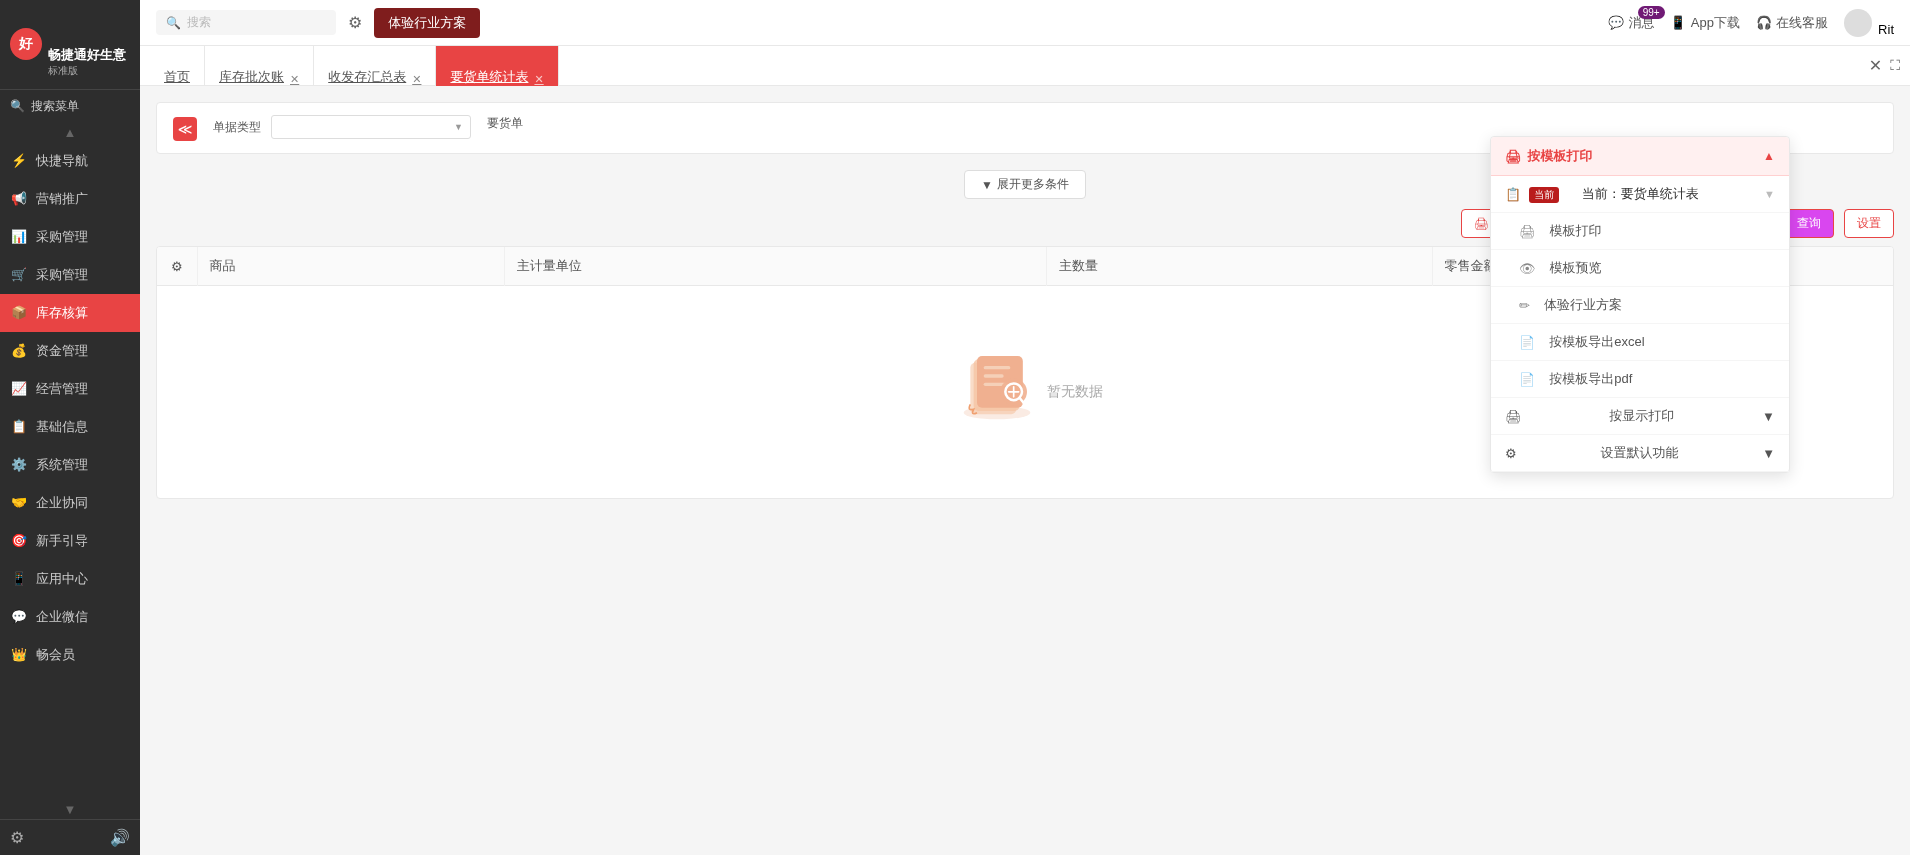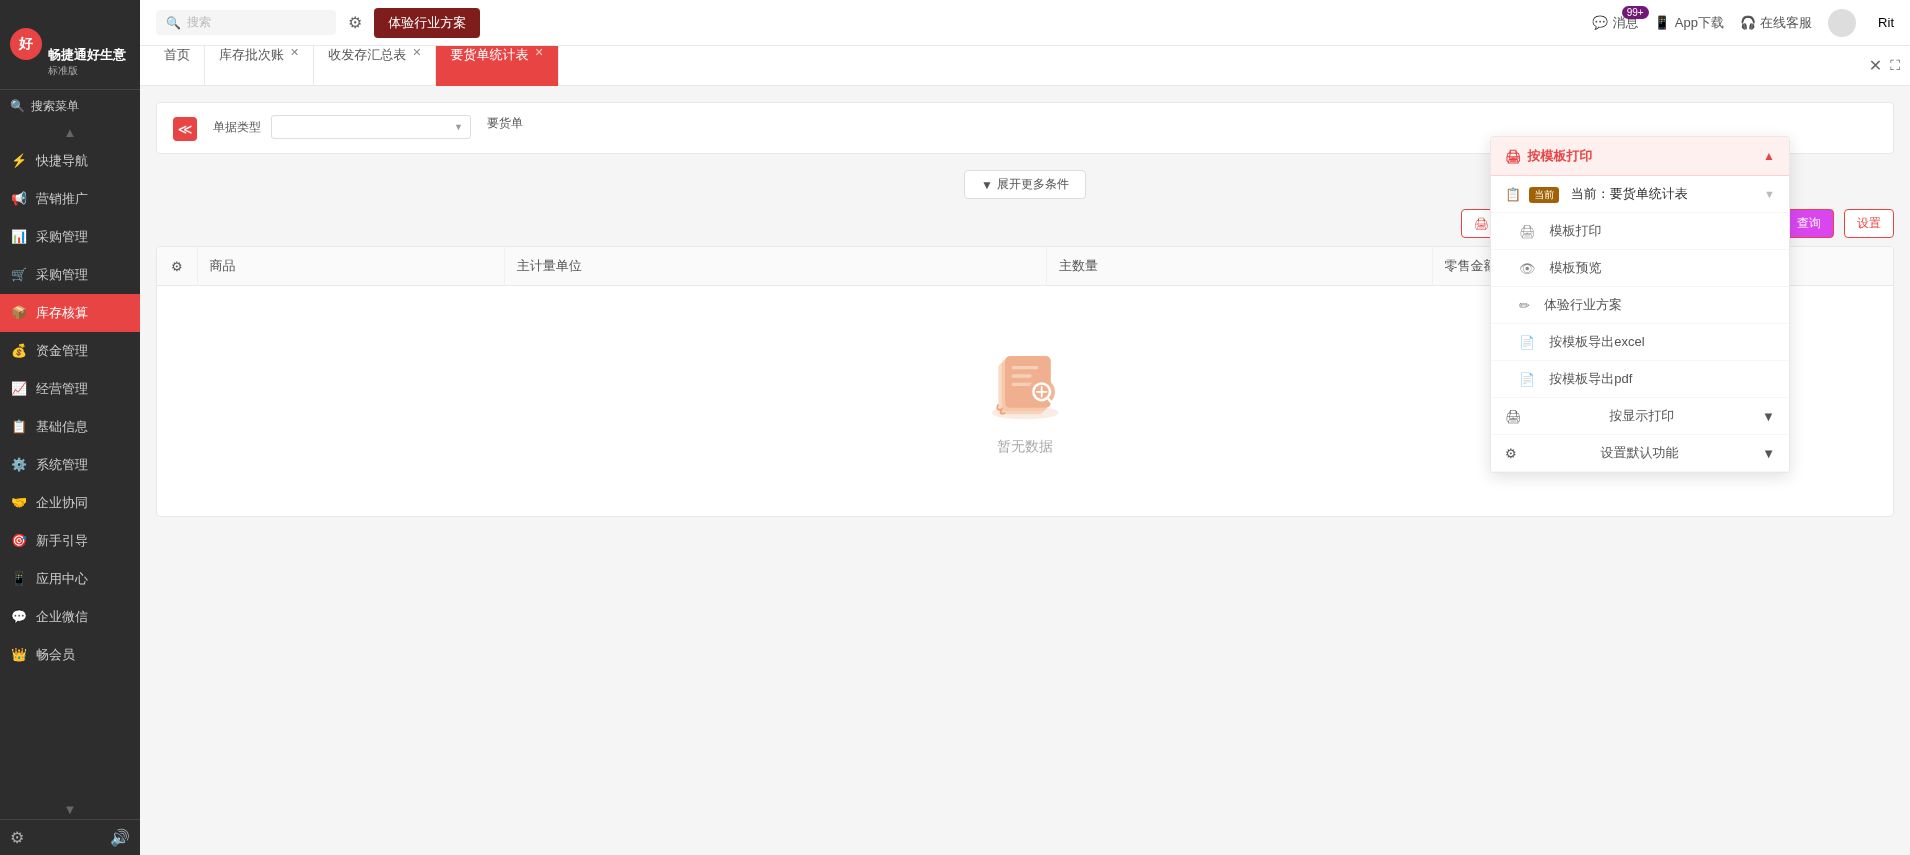--- a/index.html
+++ b/index.html
@@ -175,29 +175,30 @@
       height: 40px;
       display: flex;
       align-items: center;
       padding: 0 10px;
       border-bottom: 1px solid #e8e8e8;
       gap: 0;
       flex-shrink: 0;
     }
     .tab {
       display: flex;
-      align-items: flex-start;
+      align-items: flex-end;
       padding: 0 14px;
       height: 40px;
       cursor: pointer;
       color: #555;
       font-size: 13px;
       border-right: 1px solid #e8e8e8;
       gap: 6px;
       white-space: nowrap;
+      text-decoration: underline;
     }
     .tab.active {
       background: #e84444;
       color: white;
     }
     .tab .close-btn {
       font-size: 11px;
       opacity: 0.7;
       cursor: pointer;
     }
@@ -392,21 +393,21 @@
       padding: 10px 12px;
       font-size: 13px;
       color: #333;
       border-right: 1px solid #f0f0f0;
       border-bottom: 1px solid #f5f5f5;
     }
 
     
     .empty-state {
       display: flex;
-      flex-direction: column;
+      flex-direction: row;
       align-items: center;
       justify-content: center;
       padding: 60px 20px;
       color: #aaa;
       font-size: 14px;
     }
     .empty-icon {
       width: 100px;
       height: 80px;
       margin-bottom: 12px;
@@ -481,22 +482,22 @@
       display: flex;
       align-items: center;
       justify-content: center;
       padding: 2px;
       color: #666;
       cursor: pointer;
     }
 
     .topbar-user {
       display: flex;
-      align-items: center;
-      gap: 22px;
+      align-items: flex-end;
+      gap: 6px;
       cursor: pointer;
     }
   </style>
 </head>
 <body>
 
 <div class="sidebar">
   <div class="sidebar-logo">
     <div class="sidebar-logo-icon">好</div>
     <div class="sidebar-logo-text">
@@ -740,21 +741,21 @@
         <div class="dropdown-header-title">
           <span>🖨</span>
           <span>按模板打印</span>
         </div>
         <span class="dropdown-collapse">▲</span>
       </div>
 
       <div class="dropdown-section-item" style="padding-left:14px;">
         <span style="color:#e84444;font-size:13px;">📋</span>
         <span class="item-label" style="color:#333;">
-          <span style="display:inline-block;background:#a16207;color:white;font-size:10px;padding:1px 5px;border-radius:3px;margin-right:8px;">当前</span>
+          <span style="display:inline-block;background:#b91c1c;color:white;font-size:10px;padding:1px 5px;border-radius:3px;margin-right:19px;">当前</span>
           <span>当前：要货单统计表</span>
         </span>
         <span class="item-arrow">▼</span>
       </div>
 
       <div class="dropdown-section-item">
         <span class="item-icon">🖨</span>
         <span class="item-label">模板打印</span>
       </div>
 

